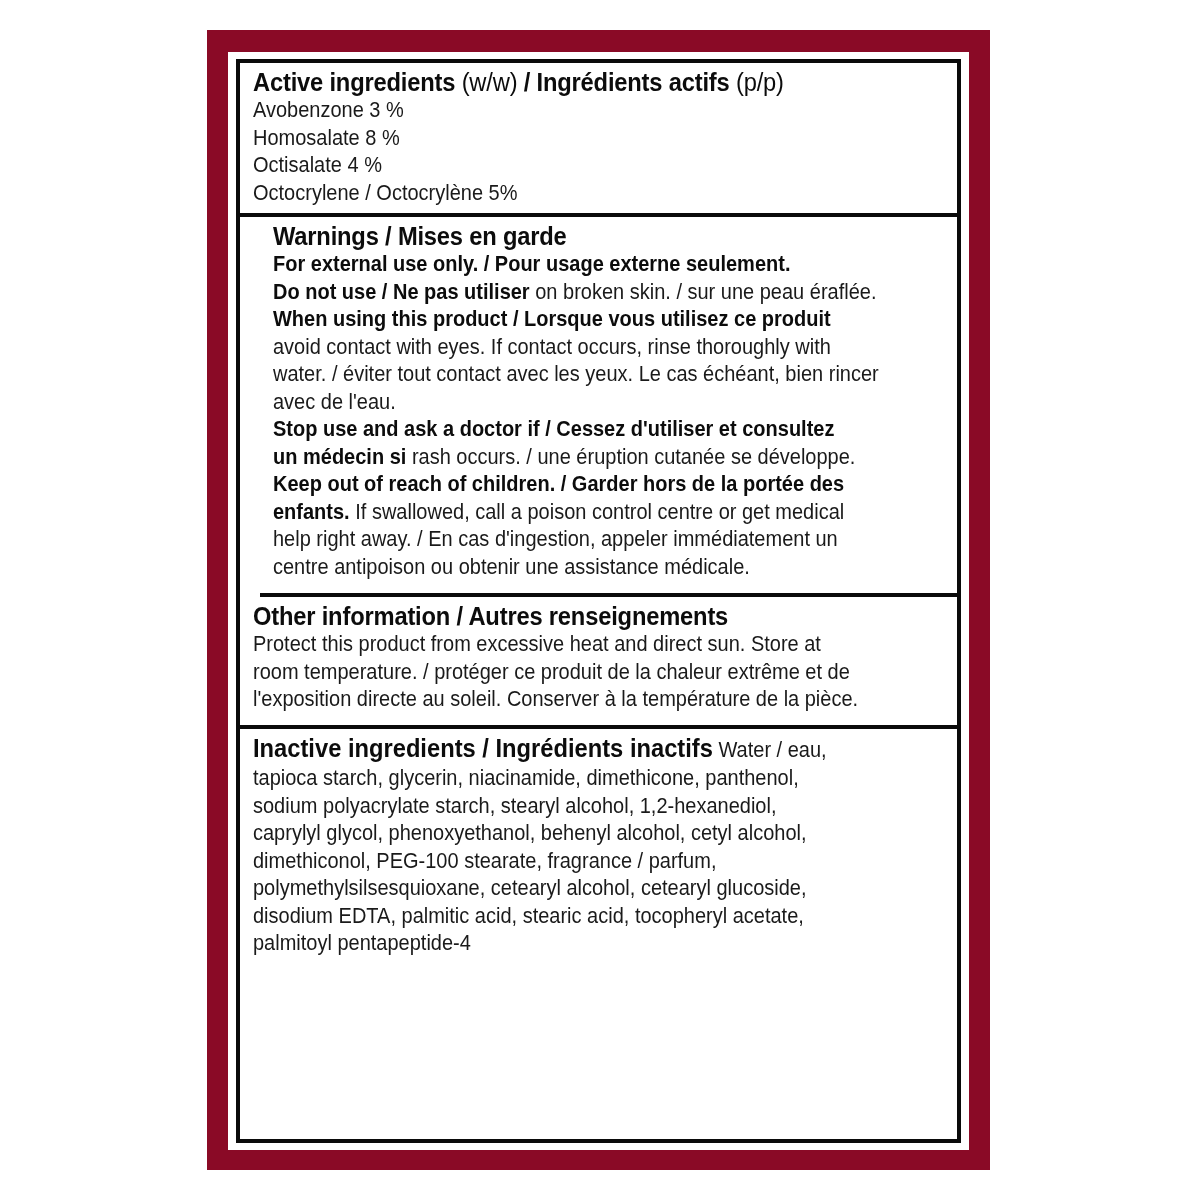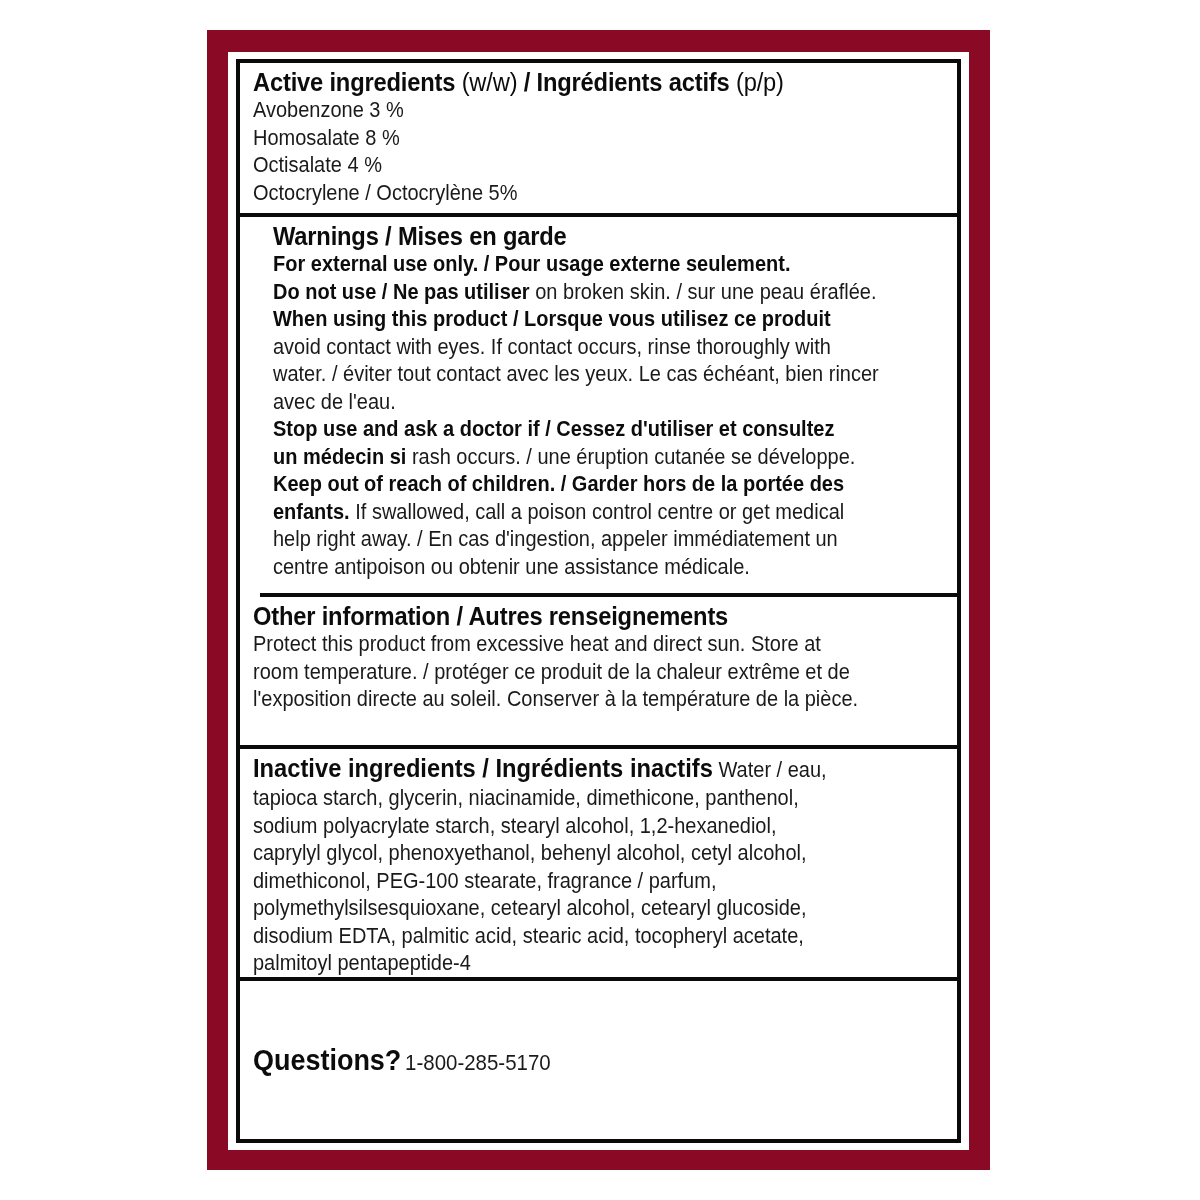--- a/index.html
+++ b/index.html
@@ -37,22 +37,22 @@
     .section {
       box-sizing: border-box;
       padding: 4px 10px 0 13px;
       border-bottom: 4px solid #0a0a0a;
       overflow: hidden;
     }
     .section:last-child { border-bottom: none; }
     .sec-active   { height: 154px; }
     .sec-warnings { height: 380px; margin-left: 20px; }
     .sec-directions { height: 126px; }
-    .sec-other    { height: 152px; }
-    .sec-inactive { height: 232px; }
+    .sec-other    { height: 132px; }
+    .sec-inactive { height: 276px; }
     .sec-questions { flex: 1; display: flex; align-items: center; padding-top: 0; }
 
     .heading {
       font-weight: bold;
       font-size: 25.5px;
       line-height: 30px;
       letter-spacing: -0.2px;
       color: #0c0c0c;
       transform: scaleX(0.93);
       transform-origin: left;
@@ -128,19 +128,16 @@
         <div class="line" style="line-height:30px;"><b style="font-size:25.5px;">Inactive ingredients / Ingrédients inactifs</b><span> Water / eau,</span></div>
         <div class="line">tapioca starch, glycerin, niacinamide, dimethicone, panthenol,</div>
         <div class="line">sodium polyacrylate starch, stearyl alcohol, 1,2-hexanediol,</div>
         <div class="line">caprylyl glycol, phenoxyethanol, behenyl alcohol, cetyl alcohol,</div>
         <div class="line">dimethiconol, PEG-100 stearate, fragrance / parfum,</div>
         <div class="line">polymethylsilsesquioxane, cetearyl alcohol, cetearyl glucoside,</div>
         <div class="line">disodium EDTA, palmitic acid, stearic acid, tocopheryl acetate,</div>
         <div class="line">palmitoyl pentapeptide-4</div>
       </div>
 
-      <div class="section sec-questions">
-        <div class="q-heading"><span>Questions?</span><span class="phone">1-800-285-5170</span></div>
-      </div>
 
     </div>
   </div>
 </div>
 
 </body></html>

